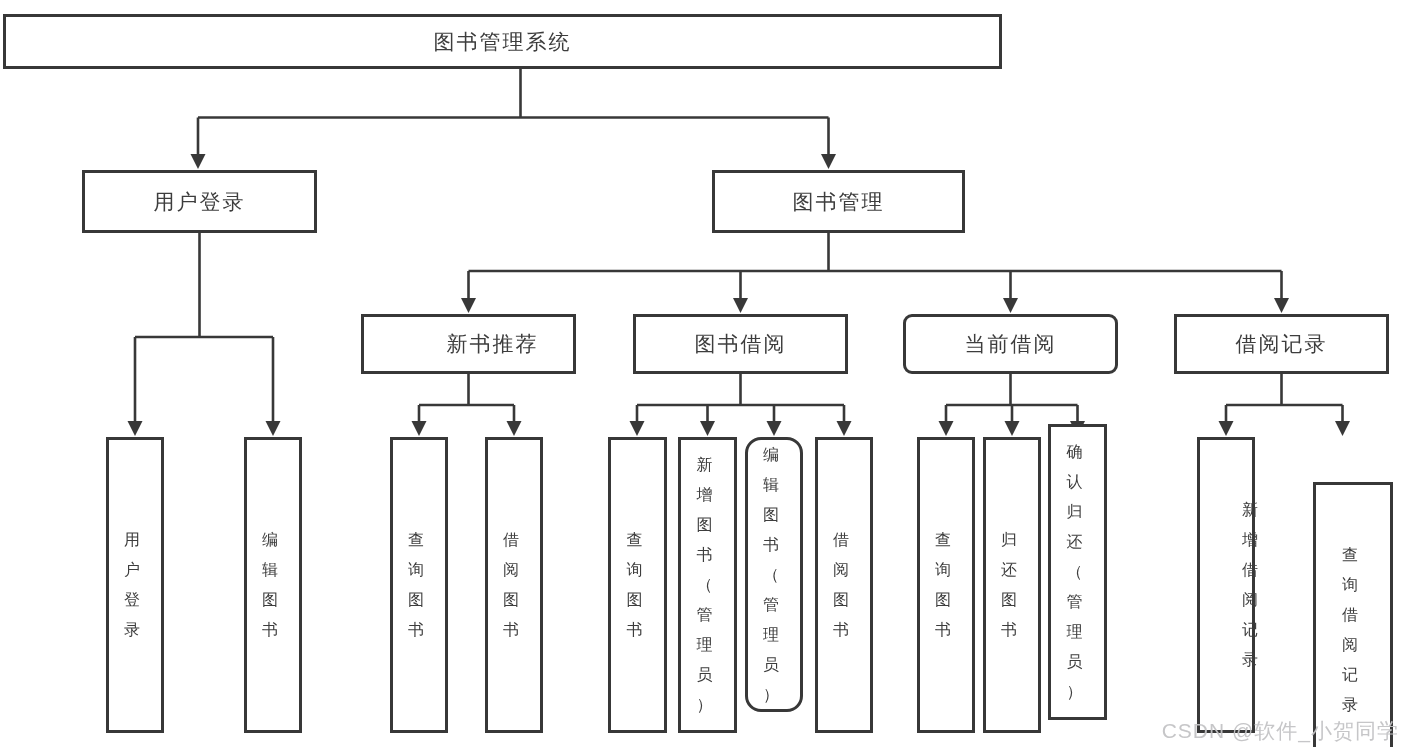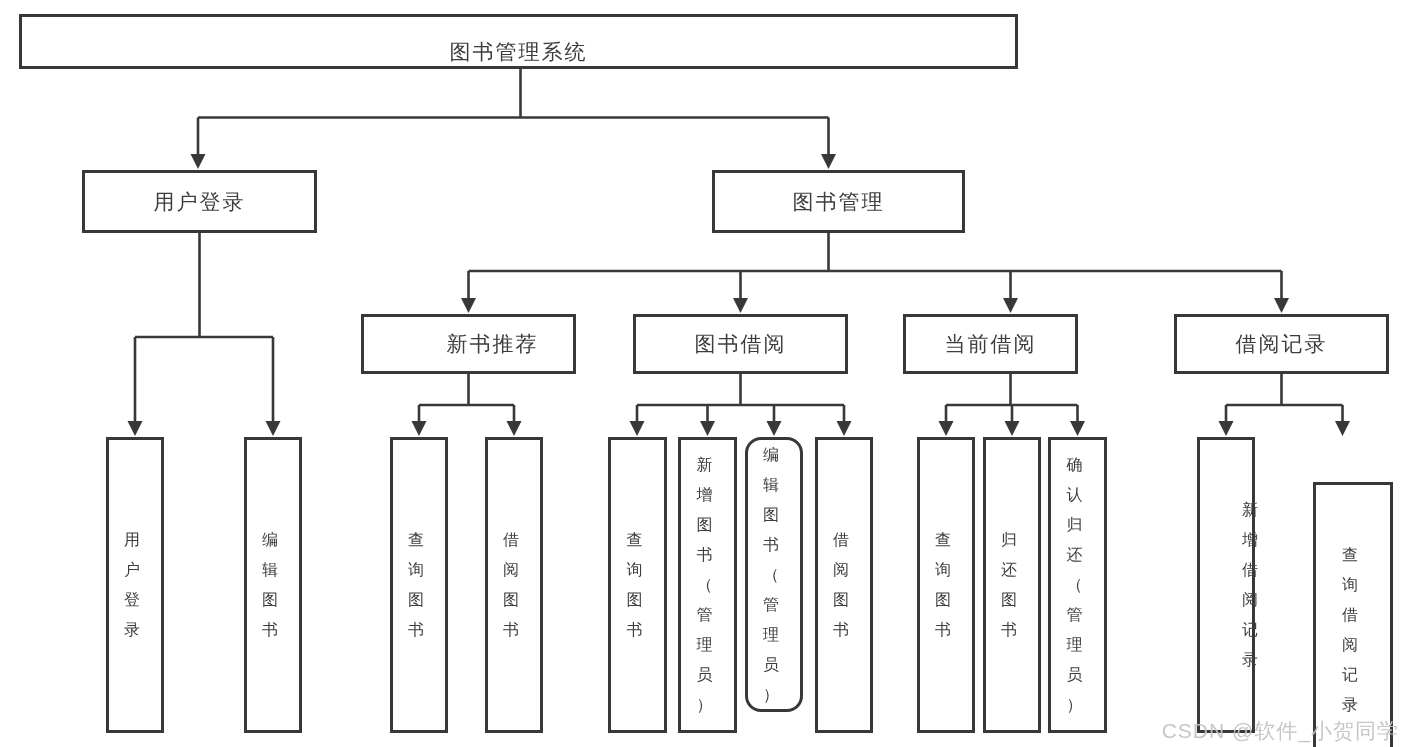--- a/index.html
+++ b/index.html
@@ -105,38 +105,38 @@
       <polygon points="700,421 715,421 707.5,436" fill="#383838"></polygon>
       <polygon points="766.5,421 781.5,421 774,436" fill="#383838"></polygon>
       <polygon points="836.5,421 851.5,421 844,436" fill="#383838"></polygon>
       <polygon points="938.5,421 953.5,421 946,436" fill="#383838"></polygon>
       <polygon points="1004.5,421 1019.5,421 1012,436" fill="#383838"></polygon>
       <polygon points="1070,421 1085,421 1077.5,436" fill="#383838"></polygon>
       <polygon points="1218.5,421 1233.5,421 1226,436" fill="#383838"></polygon>
       <polygon points="1335,421 1350,421 1342.5,436" fill="#383838"></polygon>
     </svg>
 
-  <div class="box" style="left:19px; top:14px; width:999px; height:55px;align-items:flex-end;">
+  <div class="box" style="left:3px; top:14px; width:999px; height:55px;">
     <span class="h-label">图书管理系统</span>
   </div>
 
   <div class="box" style="left:82px; top:170px; width:235px; height:63px;">
     <span class="h-label">用户登录</span>
   </div>
   <div class="box" style="left:712px; top:170px; width:253px; height:63px;">
     <span class="h-label">图书管理</span>
   </div>
 
   <div class="box" style="left:361px; top:314px; width:215px; height:60px;padding-left:48px;">
     <span class="h-label">新书推荐</span>
   </div>
   <div class="box" style="left:633px; top:314px; width:215px; height:60px;">
     <span class="h-label">图书借阅</span>
   </div>
-  <div class="box" style="left:903px; top:314px; width:175px; height:60px;">
+  <div class="box" style="left:903px; top:314px; width:215px; height:60px;border-radius:9px;">
     <span class="h-label">当前借阅</span>
   </div>
   <div class="box" style="left:1174px; top:314px; width:215px; height:60px;">
     <span class="h-label">借阅记录</span>
   </div>
 
   <div class="box leaf" style="left:106px; top:437px; width:58px; height:296px;">
     <span class="v-label">用户登录</span>
   </div>
   <div class="box leaf" style="left:244px; top:437px; width:58px; height:296px;">
@@ -162,21 +162,21 @@
   <div class="box leaf" style="left:815px; top:437px; width:58px; height:296px;">
     <span class="v-label">借阅图书</span>
   </div>
 
   <div class="box leaf" style="left:917px; top:437px; width:58px; height:296px;">
     <span class="v-label">查询图书</span>
   </div>
   <div class="box leaf" style="left:983px; top:437px; width:58px; height:296px;">
     <span class="v-label">归还图书</span>
   </div>
-  <div class="box leaf" style="left:1048px; top:437px; width:59px; height:296px;">
+  <div class="box leaf" style="left:1048px; top:424px; width:59px; height:296px;">
     <span class="v-label">确认归还（管理员）</span>
   </div>
 
   <div class="box leaf" style="left:1197px; top:437px; width:58px; height:296px;padding-left:48px;">
     <span class="v-label">新增借阅记录</span>
   </div>
   <div class="box leaf" style="left:1313px; top:437px; width:80px; height:296px;margin-top:45px;">
     <span class="v-label">查询借阅记录</span>
   </div>
 

